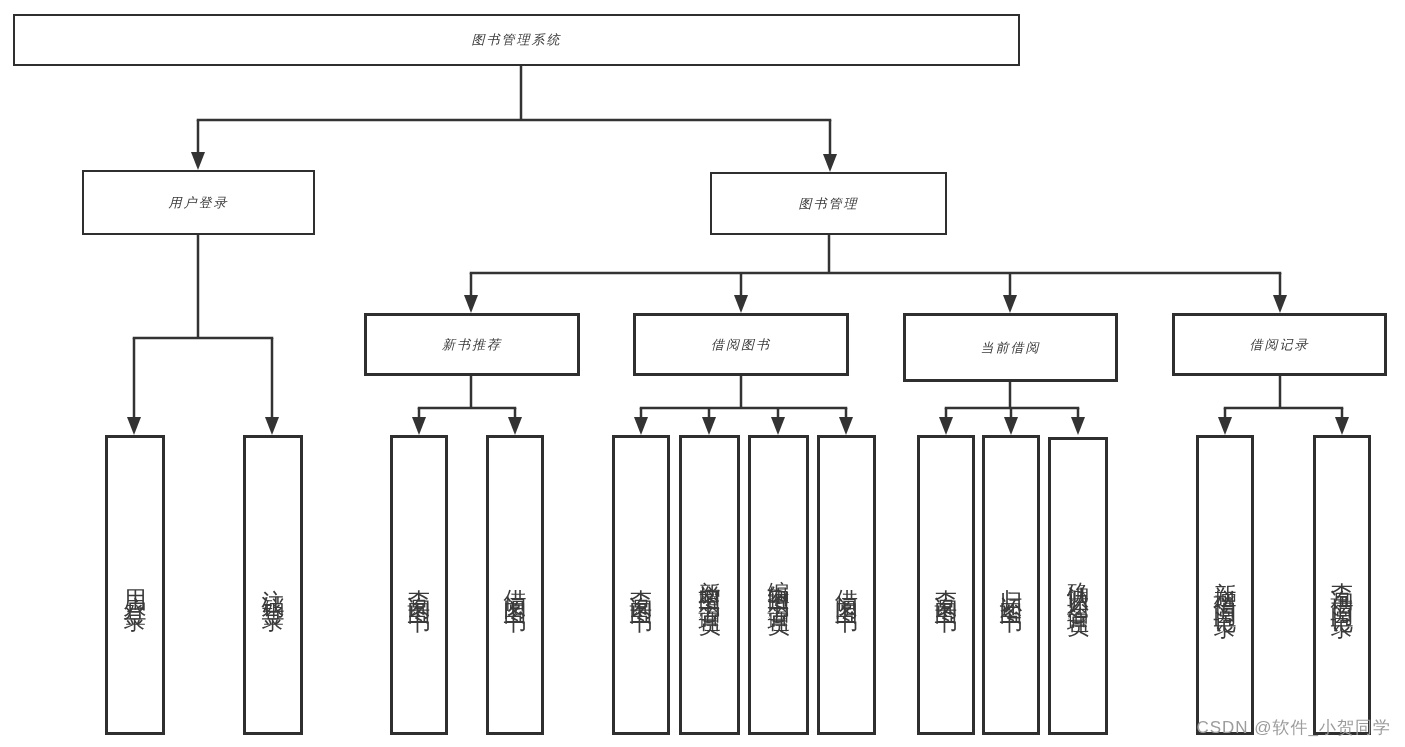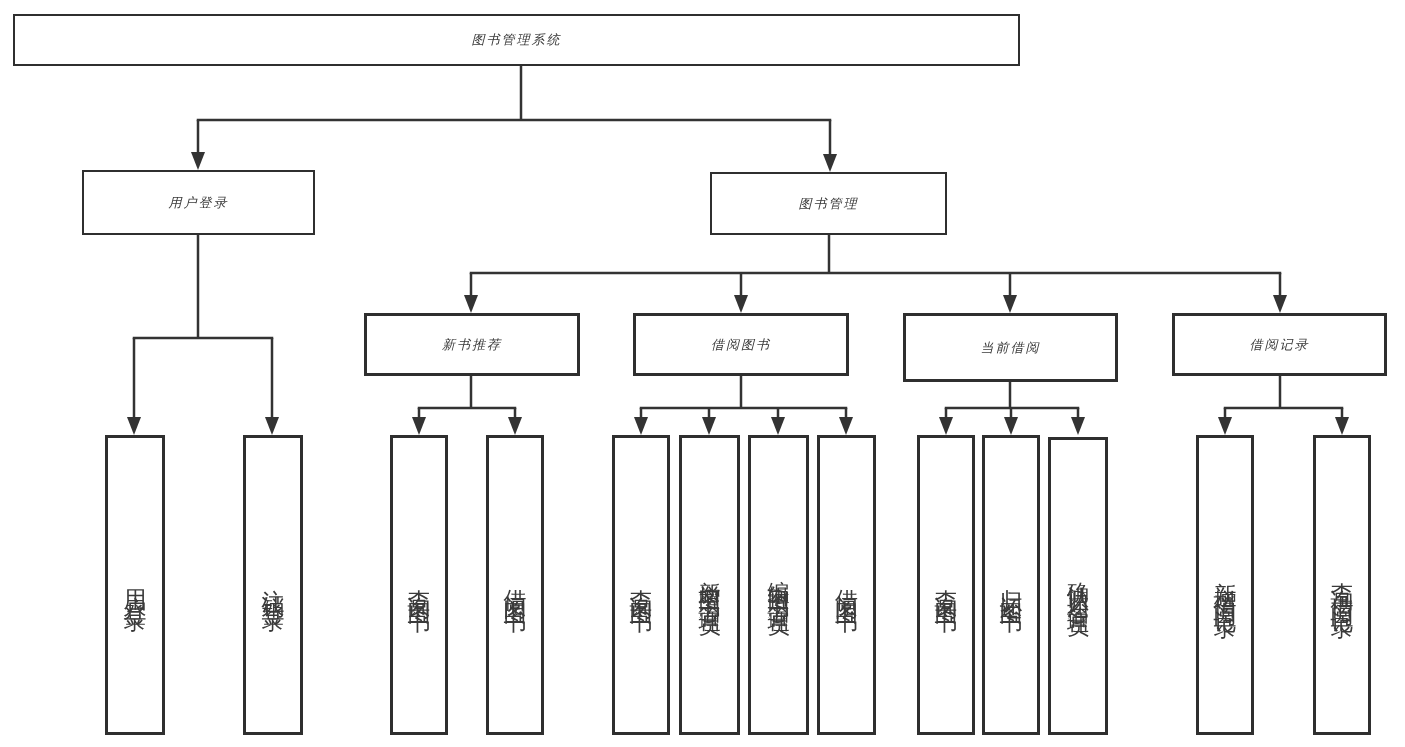--- a/index.html
+++ b/index.html
@@ -180,14 +180,15 @@
     <span class="vlabel">确认归还（管理员）</span>
   </div>
 
   <div class="box vbox" style="left:1196px; top:435px; width:58px; height:300px;">
     <span class="vlabel">新增借阅记录</span>
   </div>
   <div class="box vbox" style="left:1313px; top:435px; width:58px; height:300px;">
     <span class="vlabel">查询借阅记录</span>
   </div>
 
+  <div class="watermark">CSDN @软件_小贺同学</div>
 
 </div>
 
 </body></html>

